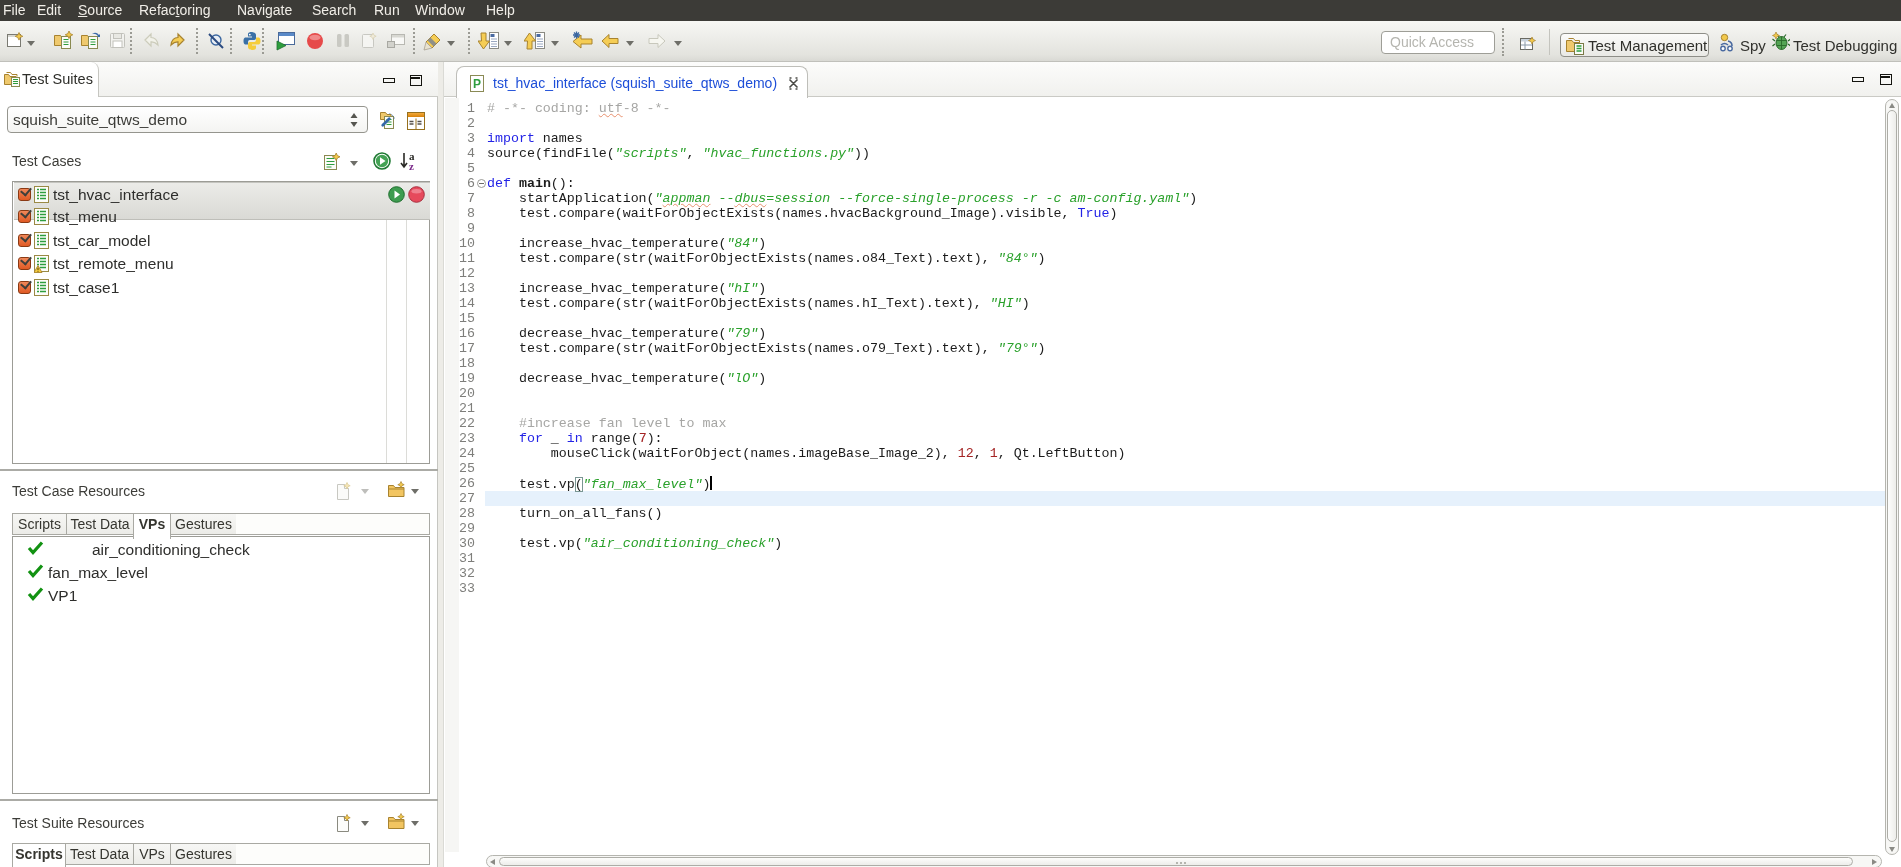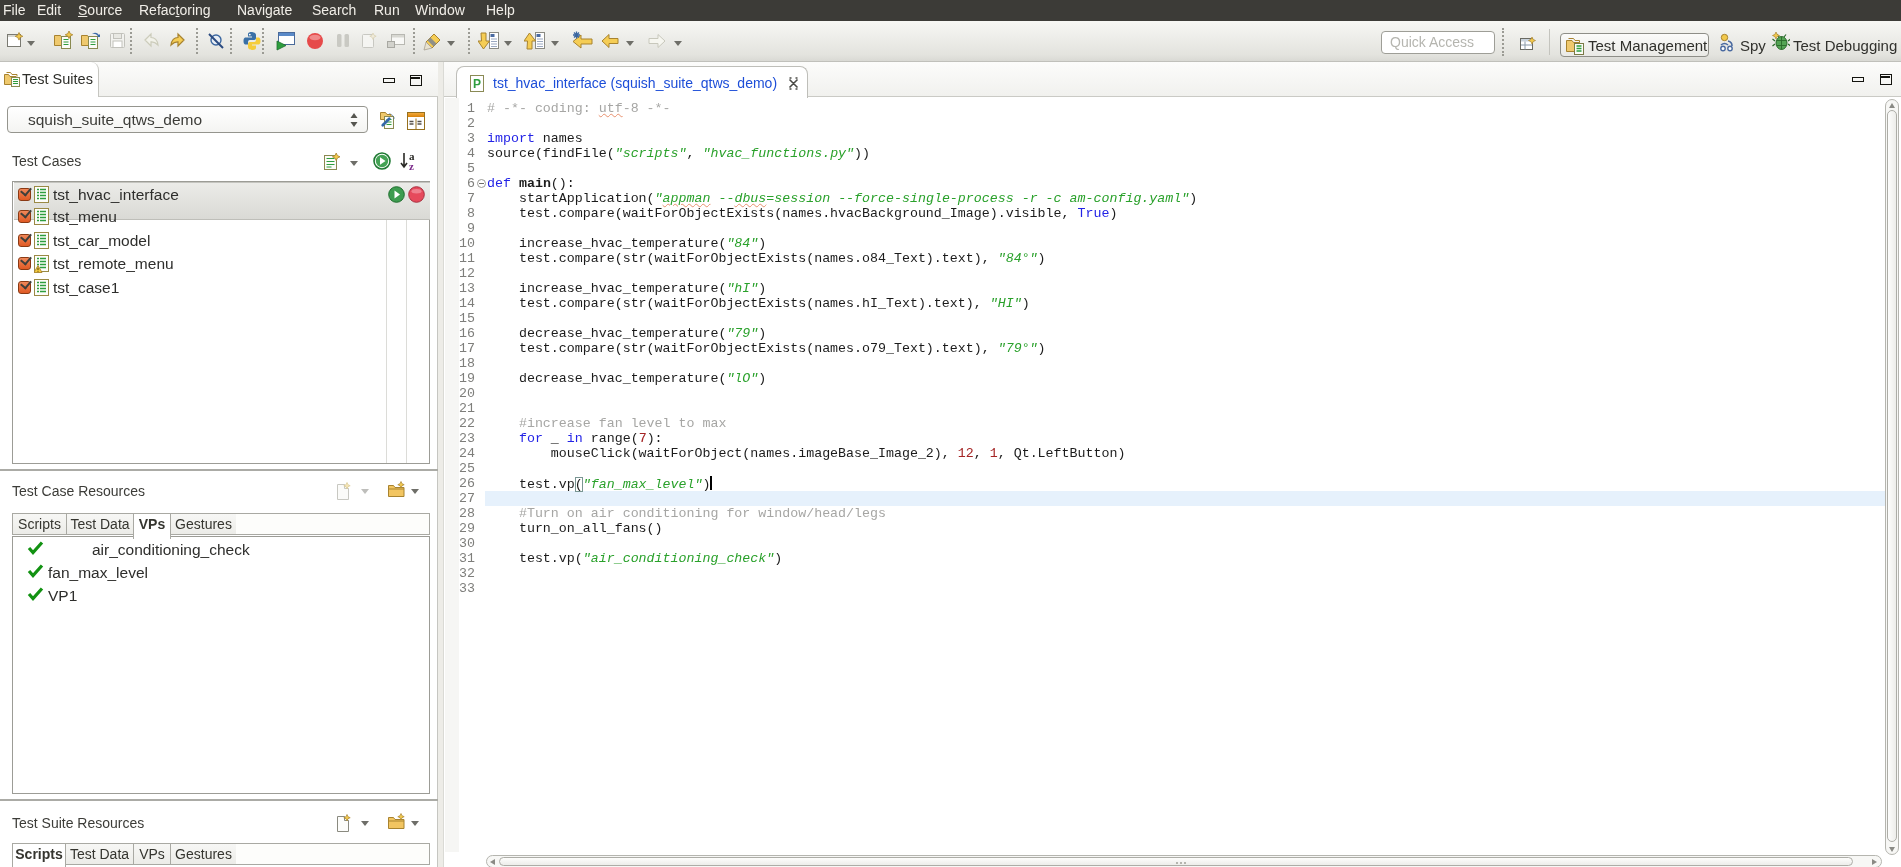--- a/index.html
+++ b/index.html
@@ -22,21 +22,21 @@
 
 #qa { position:absolute; left:1381px; top:10px; width:114px; height:23px; background:#FFF; border:1px solid #9E9E97; border-radius:4px; color:#B5B5AF; font-size:14px; line-height:21px; padding-left:8px; }
 #tmbtn { position:absolute; left:1560px; top:12px; width:149px; height:24px; border:1px solid #8E8E88; border-radius:4px; background:linear-gradient(#FBFBFA,#E9E9E5); }
 .persptext { position:absolute; top:16px; font-size:15px; color:#31312D; }
 
 
 #leftpanel { position:absolute; left:0; top:62px; width:438px; height:805px; background:#FFF; border-right:1px solid #C6C6C1; }
 #lp-tabband { position:absolute; left:0; top:0; width:438px; height:35px; background:linear-gradient(#FCFCFB,#F1F1EE); border-bottom:1px solid #CACAC5; }
 #lp-tab { position:absolute; left:0; top:0; width:99px; height:35px; background:#FFF; border-right:1px solid #C6C6C1; border-radius:0 8px 0 0; }
 .viewlabel { font-size:14.5px; color:#2E2E2A; }
-#combo { position:absolute; left:7px; top:44px; width:361px; height:27px; background:linear-gradient(#FFFFFF,#F4F4F2); border:1px solid #95958E; border-radius:4px; font-size:15.5px; color:#3C3C38; line-height:25px; padding-left:20px; }
+#combo { position:absolute; left:7px; top:44px; width:361px; height:27px; background:linear-gradient(#FFFFFF,#F4F4F2); border:1px solid #95958E; border-radius:4px; font-size:15.5px; color:#3C3C38; line-height:25px; padding-left:5px; }
 .sechdr { font-size:14px; color:#3C3C38; }
 .lbox { position:absolute; border:1px solid #9C9C96; background:#FFF; }
 .row { position:absolute; left:1px; height:38px; font-size:15.5px; color:#2E2E2C; line-height:23px; }
 .rtabs { position:absolute; font-size:14px; color:#35352F; }
 .rtab { position:absolute; top:0; height:22px; background:linear-gradient(#F7F7F5,#ECECE8); border:1px solid #A9A9A3; line-height:21px; text-align:center; }
 .rtab.sel { background:#FFF; font-weight:bold; height:26px; border-bottom:none; z-index:3; }
 .sash { position:absolute; left:0; width:438px; height:2px; background:#ABABA6; }
 .chk { position:absolute; left:4px; top:5px; width:13px; height:13px; background:linear-gradient(#F0885A,#E05A24); border:1px solid #8A3A14; border-radius:3px; }
 .chk::after { content:""; position:absolute; left:2px; top:-2px; width:8px; height:5px; border-left:2.6px solid #3F3F3B; border-bottom:2.6px solid #3F3F3B; transform:rotate(-50deg); transform-origin:center; }
 .selrow { background:linear-gradient(#EBEBE8,#D9D9D5); border-top:1px solid #C4C4BF; border-bottom:1px solid #BEBEB9; }
@@ -434,20 +434,19 @@
 <div> </div>
 <div>    decrease_hvac_temperature(<span class="s">"lO"</span>)</div>
 <div> </div>
 <div> </div>
 <div>    <span class="c">#increase fan level to max</span></div>
 <div>    <span class="k">for</span> _ <span class="k">in</span> range(<span class="n">7</span>):</div>
 <div>        mouseClick(waitForObject(names.imageBase_Image_2), <span class="n">12</span>, <span class="n">1</span>, Qt.LeftButton)</div>
 <div> </div>
 <div>    test.vp<span class="brk">(</span><span class="s">"fan_max_level"</span>)<span id="caret"></span></div>
 <div> </div>
-<div>    <span class="c">#Turn on air conditioning for window/head/legs</span></div>
 <div>    turn_on_all_fans()</div>
 <div> </div>
 <div>    test.vp(<span class="s">"air_conditioning_check"</span>)</div>
 <div> </div>
       </div>
   </div>
 </div>
 
 </body></html>

